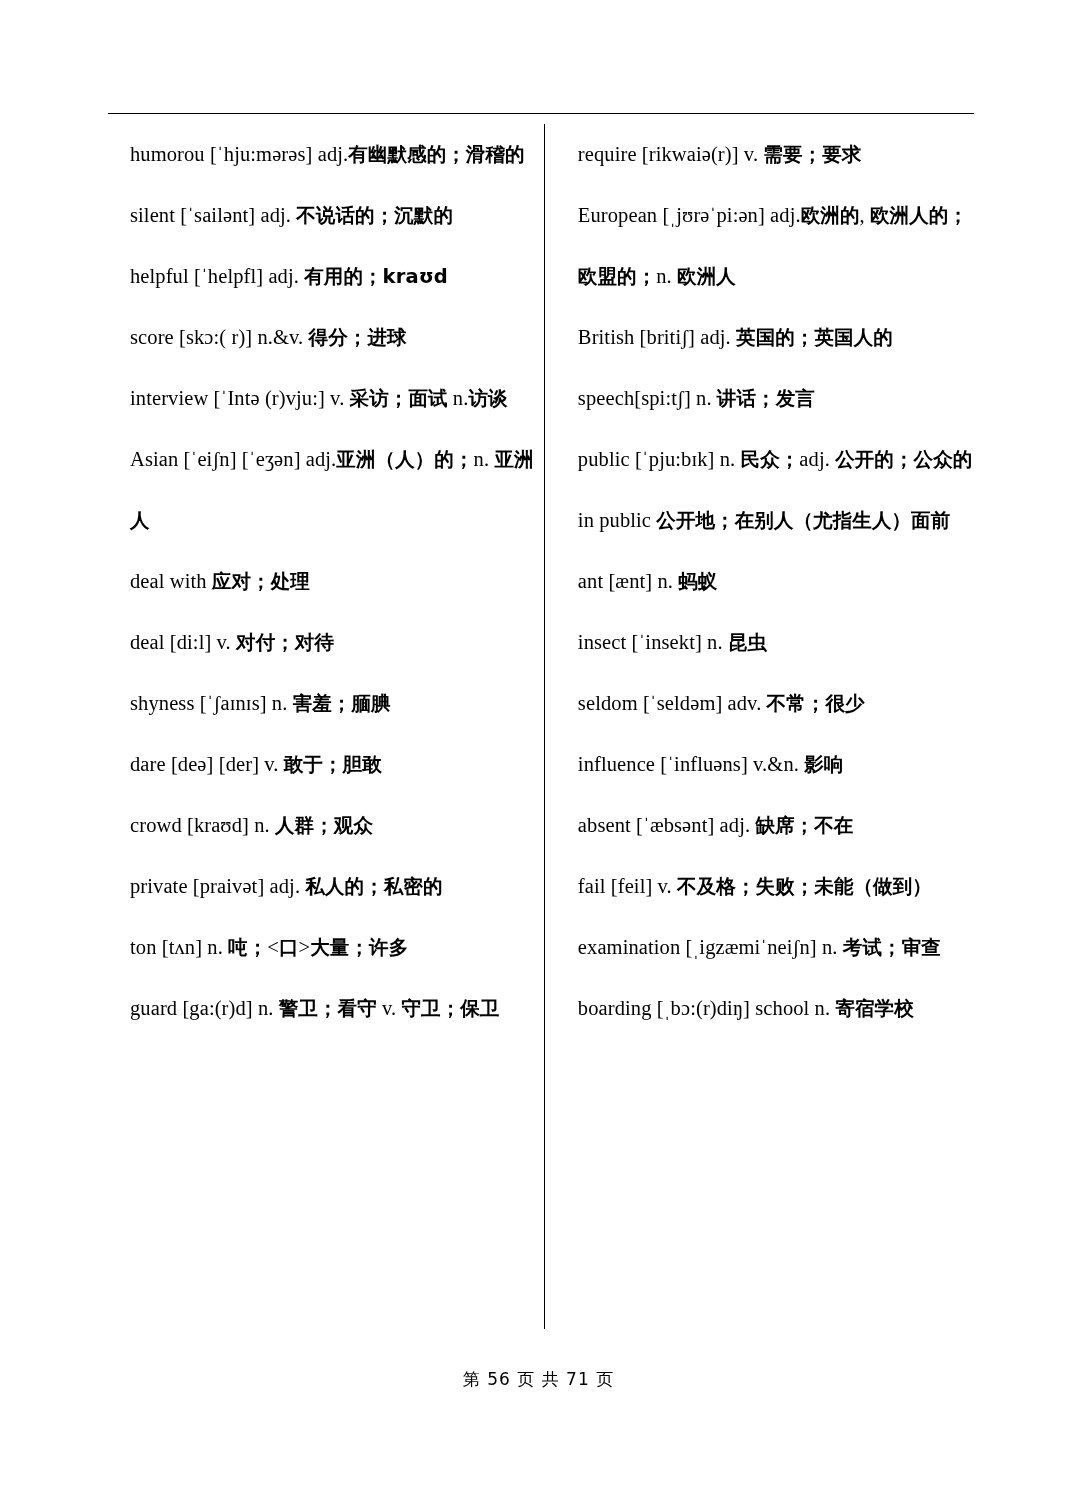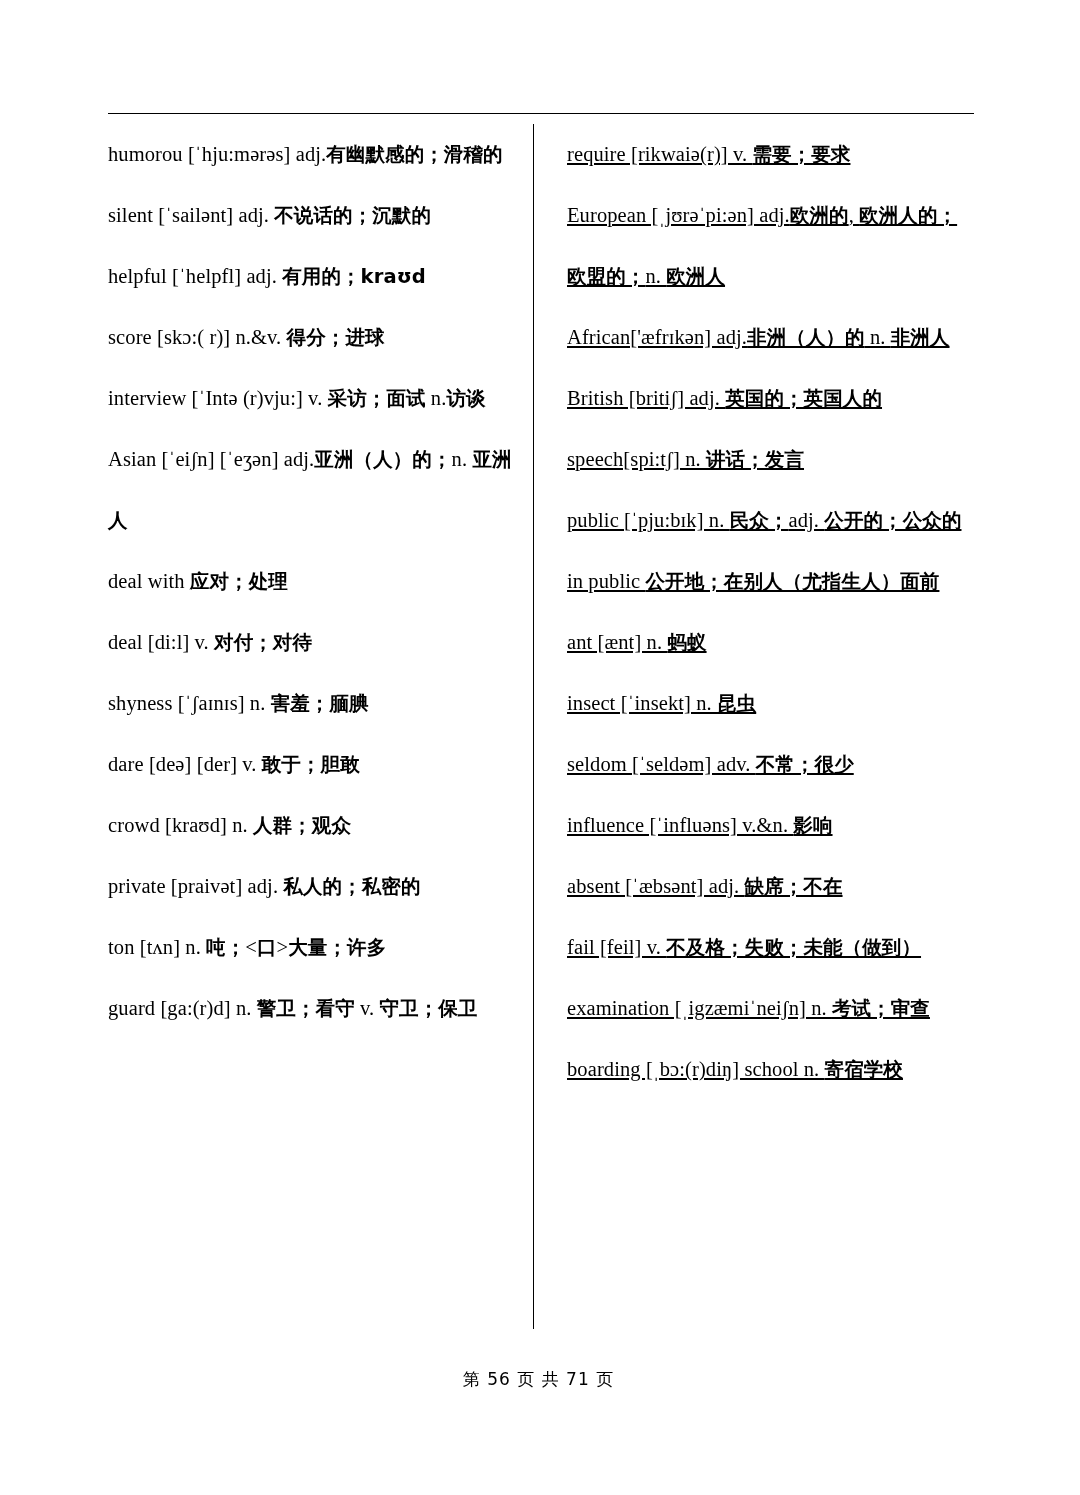--- a/index.html
+++ b/index.html
@@ -35,32 +35,32 @@
     width: 866px;
     display: flex;
     align-items: stretch;
   }
   .col {
     box-sizing: border-box;
   }
   .col-left {
     width: 425px;
     padding-right: 8px;
+    margin-left: 22px;
   }
   .divider {
     width: 0;
     border-left: 1.2px solid #000000;
     margin: 0 0 0 0;
     align-self: stretch;
     height: 1205px;
   }
   .col-right {
     width: 440px;
     padding-left: 33px;
-    text-decoration: underline;
   }
   .entry {
     font-size: 20.5px;
     line-height: 61px;
     white-space: normal;
     letter-spacing: 0.1px;
   }
   .entry .cn {
     font-family: "DejaVu Sans", sans-serif;
     font-size: 19.5px;
@@ -101,21 +101,20 @@
       <div class="entry">private [praivət]    adj. <span class="cn">私人的；私密的</span></div>
       <div class="entry">ton   [tʌn]    n. <span class="cn">吨；</span>&lt;<span class="cn">口</span>&gt;<span class="cn">大量；许多</span></div>
       <div class="entry">guard [ga:(r)d]    n. <span class="cn">警卫；看守</span> v. <span class="cn">守卫；保卫</span></div>
     </div>
 
     <div class="divider"></div>
 
     <div class="col col-right">
       <div class="entry">require [rikwaiə(r)]    v. <span class="cn">需要；要求</span></div>
       <div class="entry">European [ˌjʊrəˈpi:ən] adj.<span class="cn">欧洲的</span>, <span class="cn">欧洲人的；</span> <span class="cn">欧盟的；</span>n. <span class="cn">欧洲人</span></div>
-      <div class="entry">African['æfrɪkən]   adj.<span class="cn">非洲（人）的</span>   n. <span class="cn">非洲人</span></div>
       <div class="entry">British [britiʃ]   adj. <span class="cn">英国的；英国人的</span></div>
       <div class="entry">speech[spi:tʃ]   n. <span class="cn">讲话；发言</span></div>
       <div class="entry">public [ˈpju:bɪk]   n. <span class="cn">民众；</span>adj. <span class="cn">公开的；公众的</span></div>
       <div class="entry">in public  <span class="cn">公开地；在别人（尤指生人）面前</span></div>
       <div class="entry">ant [ænt]   n. <span class="cn">蚂蚁</span></div>
       <div class="entry">insect [ˈinsekt]   n. <span class="cn">昆虫</span></div>
       <div class="entry">seldom [ˈseldəm]   adv. <span class="cn">不常；很少</span></div>
       <div class="entry">influence [ˈinfluəns]   v.&amp;n. <span class="cn">影响</span></div>
       <div class="entry">absent [ˈæbsənt]   adj. <span class="cn">缺席；不在</span></div>
       <div class="entry">fail [feil]   v. <span class="cn">不及格；失败；未能（做到）</span></div>

